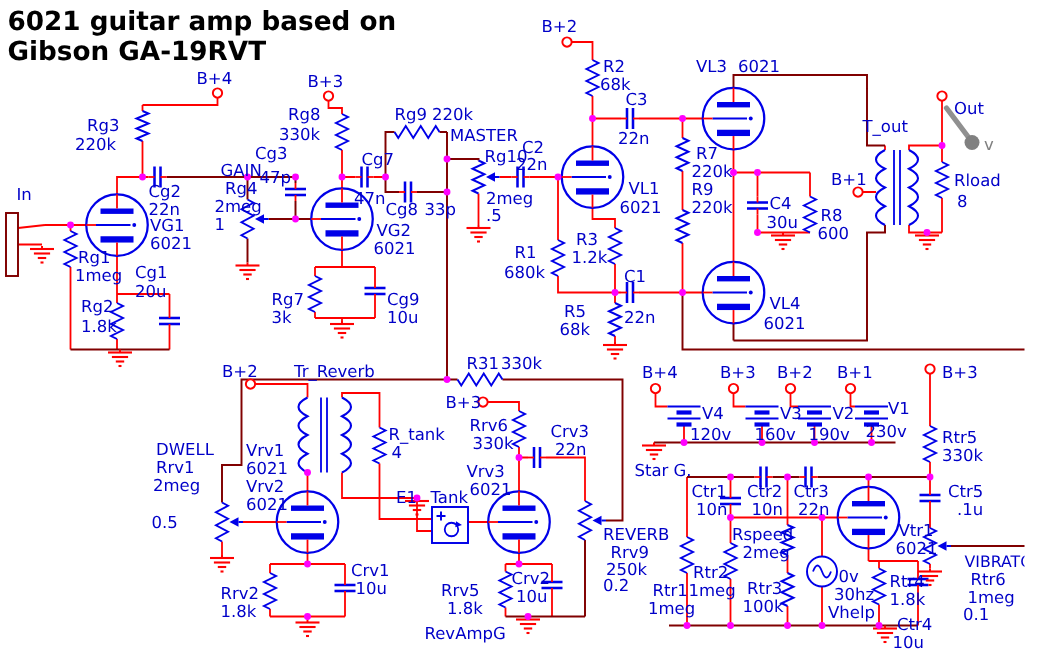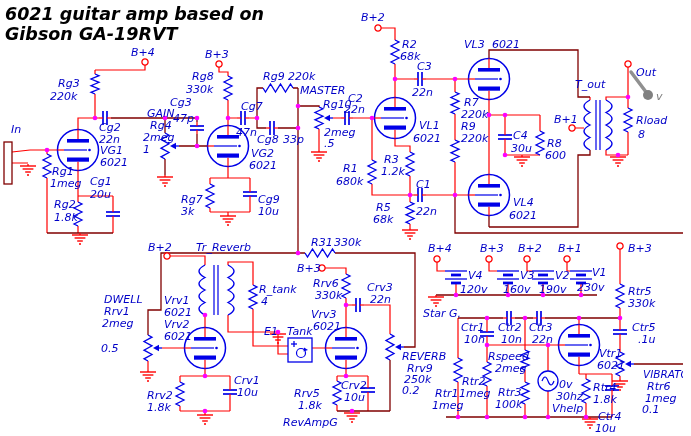--- a/index.html
+++ b/index.html
@@ -1,20 +1,20 @@
 <!DOCTYPE html>
 <html style="--wire: #ff0000; --bus: #800000; --comp: #0000e8; --dotc: #ff00ff; --txt: #0000c8; --title: #000000; --probe: #808080;"><head>
 <meta charset="utf-8">
 <style>
   :root{
     --wire:#ff0000; --bus:#800000; --comp:#0000e8; --dotc:#ff00ff;
     --txt:#0000c8; --title:#000000; --probe:#808080; --bg:#ffffff;
   }
   html,body{margin:0;padding:0;background:var(--bg);}
-  .stage{position:relative;width:683px;height:436px;background:var(--bg);overflow:hidden;font-style:italic;}
+  .stage{position:relative;width:683px;height:436px;background:var(--bg);overflow:hidden;}
   svg{display:block;font-family:"DejaVu Sans","Liberation Sans",sans-serif;}
   text{fill:var(--txt);font-size:11px;}
   text.big{fill:var(--title);font-size:17.5px;font-weight:bold;}
   text.gray{fill:var(--probe);font-size:11px;}
 </style>
 </head>
 <body>
 
 <div class="stage">
 <svg width="691" height="436" viewBox="0 0 691 436">

